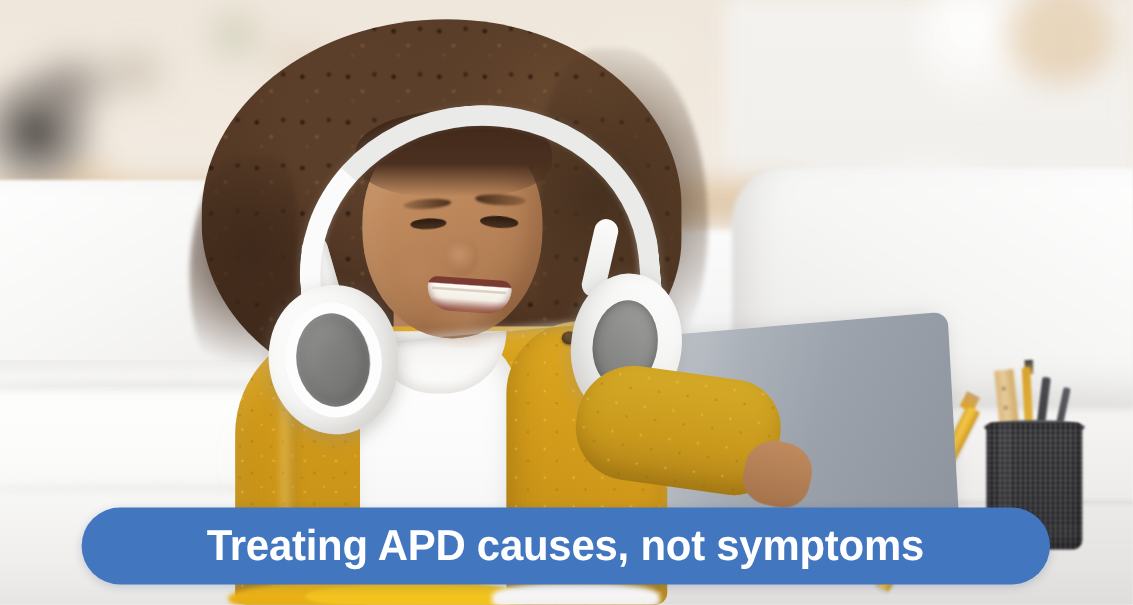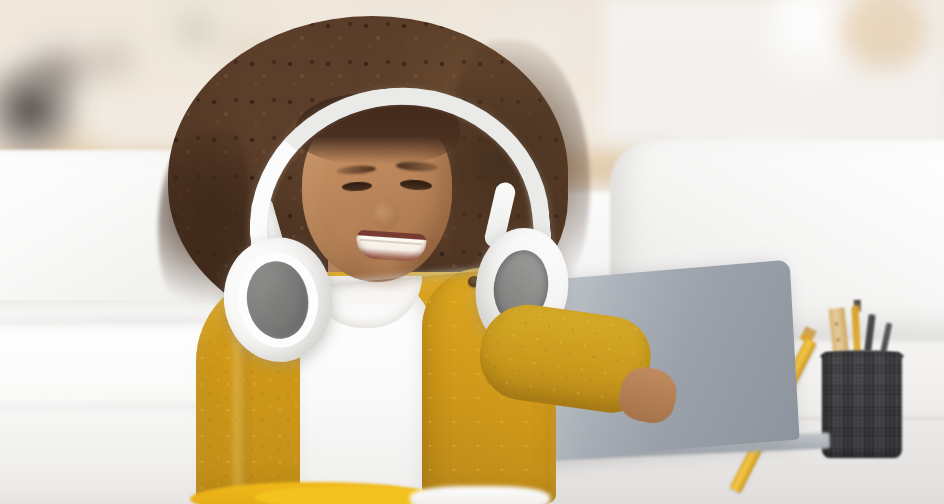--- a/index.html
+++ b/index.html
@@ -620,14 +620,17 @@
     <div class="arm">
       <div class="arm-tex"></div>
     </div>
     <div class="hand"></div>
   </div>
 
   <div class="yellow-obj"></div>
   <div class="yellow-obj-b"></div>
   <div class="white-obj"></div>
 
+  <div class="banner" style="background: rgb(66, 119, 192); border-radius: 32px;">
+    <span class="banner-title" style="color: rgb(255, 255, 255);">Treating APD causes, not symptoms</span>
+  </div>
 
 </div>
 
 </body></html>

